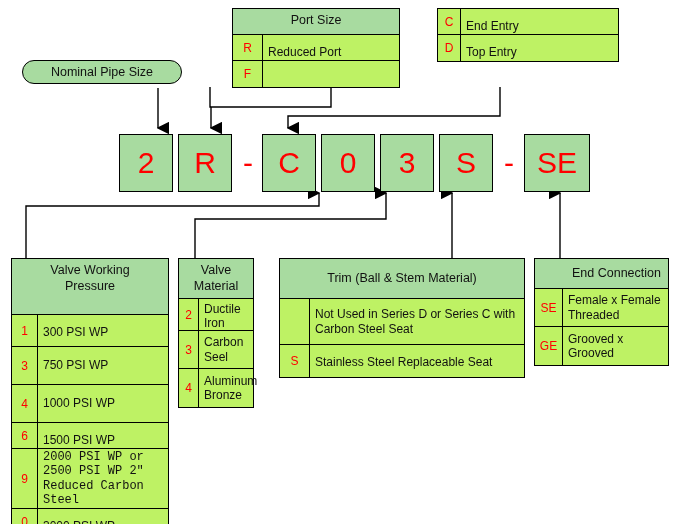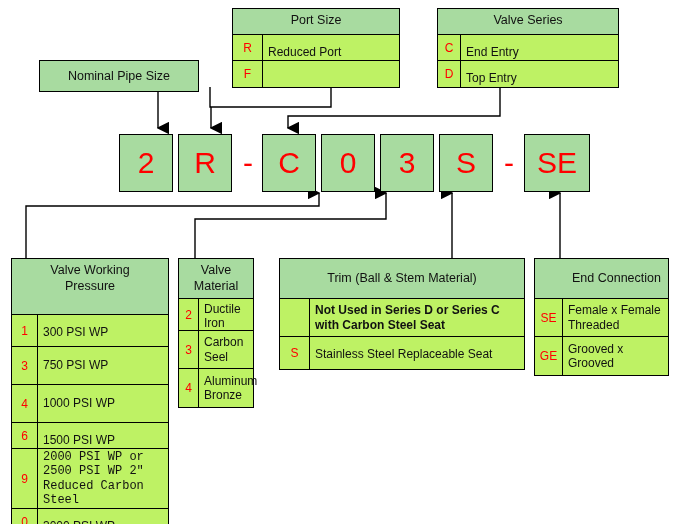--- a/index.html
+++ b/index.html
@@ -137,39 +137,38 @@
 
     <path d="M 26 258 L 26 206 L 319 206 L 319 193" marker-end="url(#arrowUp)"></path>
 
     <path d="M 195 258 L 195 219 L 386 219 L 386 193" marker-end="url(#arrowUp)"></path>
 
     <path d="M 452 258 L 452 193" marker-end="url(#arrowUp)"></path>
 
     <path d="M 560 258 L 560 193" marker-end="url(#arrowUp)"></path>
   </svg>
 
-  <div class="plainbox" style="left:39px; top:60px; width:160px; height:32px;">
+  <div class="plainbox" style="left:22px; top:60px; width:160px; height:24px;border-radius:13px;">
     <span>Nominal Pipe Size</span>
   </div>
 
   <div class="legend" style="left:232px; top:8px; width:168px;">
     <div class="hdr" style="height:26px;">Port Size</div>
     <div class="rows">
       <div class="row" style="height:26px;">
         <div class="code" style="width:30px;">R</div>
         <div class="desc">Reduced Port</div>
       </div>
       <div class="row" style="height:26px;">
         <div class="code" style="width:30px;">F</div>
       </div>
     </div>
   </div>
 
   <div class="legend" style="left:437px; top:8px; width:182px;">
-    <div class="hdr" style="height:26px;">Valve Series</div>
     <div class="rows">
       <div class="row" style="height:26px;">
         <div class="code" style="width:23px;">C</div>
         <div class="desc">End Entry</div>
       </div>
       <div class="row" style="height:26px;">
         <div class="code" style="width:23px;">D</div>
         <div class="desc">Top Entry</div>
       </div>
     </div>
@@ -253,33 +252,33 @@
       <div class="row" style="height:38px;">
         <div class="code" style="width:20px;">4</div>
         <div class="desc">Aluminum Bronze</div>
       </div>
     </div>
   </div>
 
   <div class="legend" style="left:279px; top:258px; width:246px;">
     <div class="hdr" style="height:40px; display:flex; align-items:center; justify-content:center;">Trim (Ball &amp; Stem Material)</div>
     <div class="rows">
-      <div class="row" style="height:38px;font-weight:bold;">
+      <div class="row" style="height:46px;">
         <div class="code" style="width:30px;"></div>
         <div class="desc">Not Used in Series D or Series C with Carbon Steel Seat</div>
       </div>
       <div class="row" style="height:32px;">
         <div class="code" style="width:30px;">S</div>
         <div class="desc">Stainless Steel Replaceable Seat</div>
       </div>
     </div>
   </div>
 
   <div class="legend" style="left:534px; top:258px; width:135px;">
-    <div class="hdr" style="height:40px; display:flex; align-items:center; justify-content:center;padding-left:32px;">End Connection</div>
+    <div class="hdr" style="height:30px; display:flex; align-items:center; justify-content:center;padding-left:32px;">End Connection</div>
     <div class="rows">
       <div class="row" style="height:38px;">
         <div class="code" style="width:28px;">SE</div>
         <div class="desc">Female x Female Threaded</div>
       </div>
       <div class="row" style="height:38px;justify-content:flex-end;">
         <div class="code" style="width:28px;">GE</div>
         <div class="desc">Grooved x Grooved</div>
       </div>
     </div>

